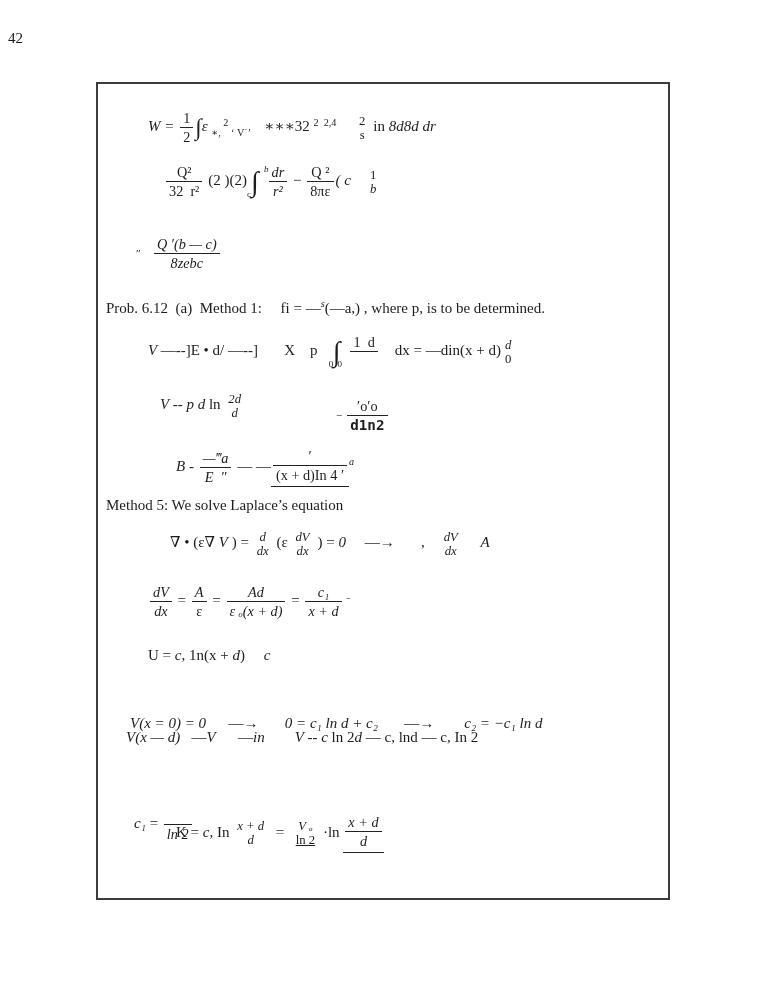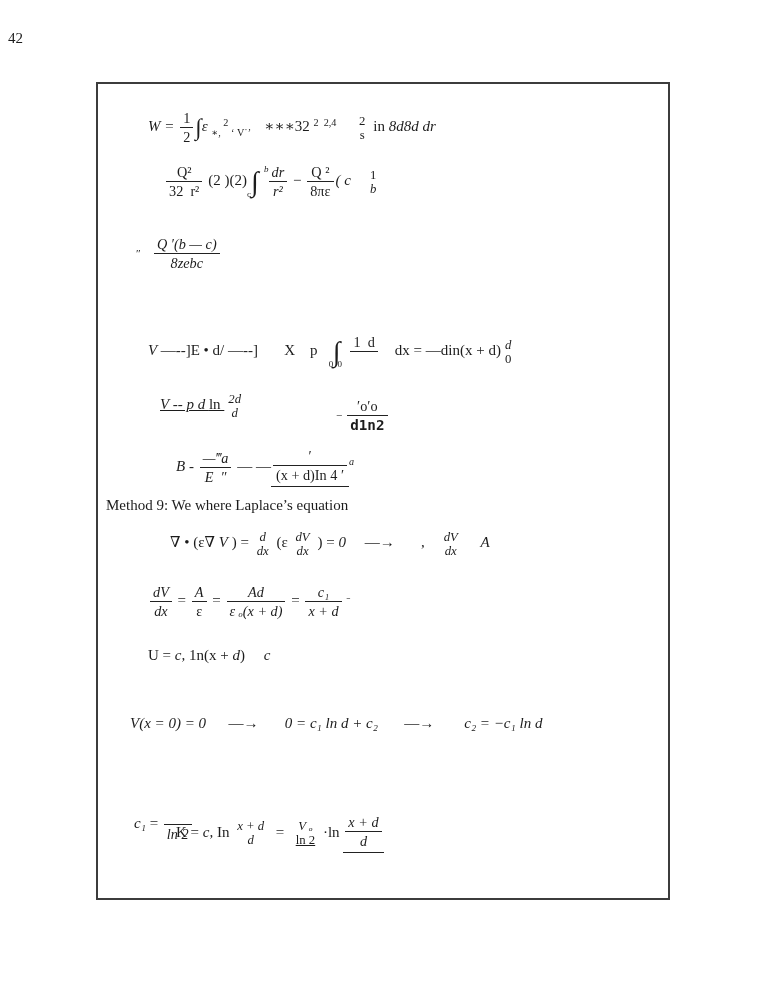--- a/index.html
+++ b/index.html
@@ -35,25 +35,27 @@
 </head>
 <body>
 
 <div class="page">
   <div class="pagenum">42</div>
 
   <div class="frame">
     <div class="eq" style="left:50px;top:26px;"><span class="st-i">W = </span><span class="fr"><span class="n">1</span><span class="d">2</span></span><span class="st-big">∫</span><span class="st-i">ε </span><span class="sub">∗, </span><span class="sup">2 </span><span class="sub">‘ V˙’ </span><span>   ∗∗∗32 </span><span class="sup">2  2,4</span><span>     </span><span class="vs"><span class="n">2</span><span class="d">s</span></span><span> in </span><span class="st-i">8d8d dr</span></div>
     <div class="eq" style="left:66px;top:80px;"><span class="fr"><span class="n">Q²</span><span class="d">32  r²</span></span><span> (2 )(2)</span><span class="it"><span class="g">∫</span><span class="t">b</span><span class="b">c</span></span><span class="fr"><span class="n st-i">dr</span><span class="d st-i">r²</span></span><span> − </span><span class="fr"><span class="n">Q ²</span><span class="d">8πε</span></span><span class="st-i">( c    </span><span class="vs"><span class="n">1</span><span class="d st-i">b</span></span></div>
     <div class="eq" style="left:38px;top:152px;"><span class="st-sm">″    </span><span class="fr"><span class="n st-i st-u">Q ′(b — c)</span><span class="d st-i">8zebc</span></span></div>
+    <div class="eq" style="left:8px;top:214px;"><span>Prob. 6.12  (a)  </span><span class="st-u">Method 1</span><span>:     fi = —</span><span class="sup st-i">s</span><span>(—a,) , where p, is to be determined.</span></div>
     <div class="eq" style="left:50px;top:250px;"><span class="st-i">V </span><span>—--]E • d/ —--]</span><span>       X    p   </span><span class="it"><span class="g">∫</span><span class="b">0 ′0</span></span><span class="fr"><span class="n">1  d</span><span class="d"> </span></span><span>    dx = —din(x + d)</span><span class="vs"><span class="n st-i st-lg">d</span><span class="d st-lg">0</span></span></div>
-    <div class="eq" style="left:62px;top:308px;text-decoration:underline;"><span class="st-i">V -- p d </span><span>ln </span><span class="vs"><span class="n st-i st-lg">2d</span><span class="d st-i st-lg">d</span></span></div>
+    <div class="eq" style="left:62px;top:308px;"><span class="st-i">V -- p d </span><span>ln </span><span class="vs"><span class="n st-i st-lg">2d</span><span class="d st-i st-lg">d</span></span></div>
     <div class="eq" style="left:238px;top:314px;"><span class="st-sm">− </span><span class="fr"><span class="n st-sm">′o′o</span><span class="d st-m">d1n2</span></span></div>
     <div class="eq" style="left:78px;top:364px;"><span class="st-i">Β - </span><span class="fr"><span class="n st-i">—‴a</span><span class="d st-i">E  ″</span></span><span> — —</span><span class="fr ul"><span class="n st-sm">′</span><span class="d">(x + d)In 4 ′</span></span><span class="sup st-i st-lg">a</span></div>
-    <div class="eq" style="left:8px;top:412px;"><span class="st-u">Method 9</span><span>: We where Laplace’s equation</span></div>
+    <div class="eq" style="left:8px;top:412px;"><span class="st-u">Method 5</span><span>: We solve Laplace’s equation</span></div>
     <div class="eq" style="left:72px;top:446px;"><span>∇ • (ε∇ </span><span class="st-i">V</span><span> ) = </span><span class="vs"><span class="n st-i st-lg">d</span><span class="d st-i st-lg">dx</span></span><span> (ε </span><span class="vs"><span class="n st-i st-lg">dV</span><span class="d st-i st-lg">dx</span></span><span> ) = </span><span class="st-i">0</span><span>     —→       ,    </span><span class="vs"><span class="n st-i st-lg">dV</span><span class="d st-i st-lg">dx</span></span><span>     </span><span class="st-i">A</span></div>
     <div class="eq" style="left:50px;top:500px;"><span class="fr"><span class="n st-i">dV</span><span class="d st-i">dx</span></span><span> = </span><span class="fr"><span class="n st-i">A</span><span class="d">ε</span></span><span> = </span><span class="fr"><span class="n st-i">Ad</span><span class="d st-i">ε ₒ(x + d)</span></span><span> = </span><span class="fr"><span class="n st-i">c₁</span><span class="d st-i">x + d</span></span><span class="st-sm"> ˉ</span></div>
     <div class="eq" style="left:50px;top:562px;text-align:center;"><span>U = </span><span class="st-i">c, </span><span>1n(x + </span><span class="st-i">d</span><span>)     </span><span class="st-i">c</span></div>
     <div class="eq" style="left:32px;top:602px;margin-top:28px;"><span class="st-i">V(x = 0) = 0</span><span>      —→       </span><span class="st-i">0 = c₁ ln d + c₂</span><span>       —→        </span><span class="st-i">c₂ = −c₁ ln d</span></div>
+    <div class="eq" style="left:28px;top:644px;"><span class="st-i">V(x — d)</span><span>   —</span><span class="st-i">V</span><span>      —</span><span class="st-i">in</span><span>        </span><span class="st-i">V -- c </span><span>ln 2</span><span class="st-i">d</span><span> — c, lnd — c, In 2</span></div>
     <div class="eq" style="left:36px;top:723px;"><span class="st-i">c₁</span><span> = </span><span class="fr"><span class="n">      </span><span class="d st-i">ln 2</span></span></div>
     <div class="eq" style="left:78px;top:730px;"><span>K = </span><span class="st-i">c,</span><span> In </span><span class="vs"><span class="n st-i st-lg">x + d</span><span class="d st-i st-lg">d</span></span><span>  =  </span><span class="vs"><span class="n st-i">V ₒ</span><span class="d st-u">ln 2</span></span><span> ·ln </span><span class="fr ul"><span class="n st-i">x + d</span><span class="d st-i">d</span></span></div>
   </div>
 </div>
 
 </body></html>

